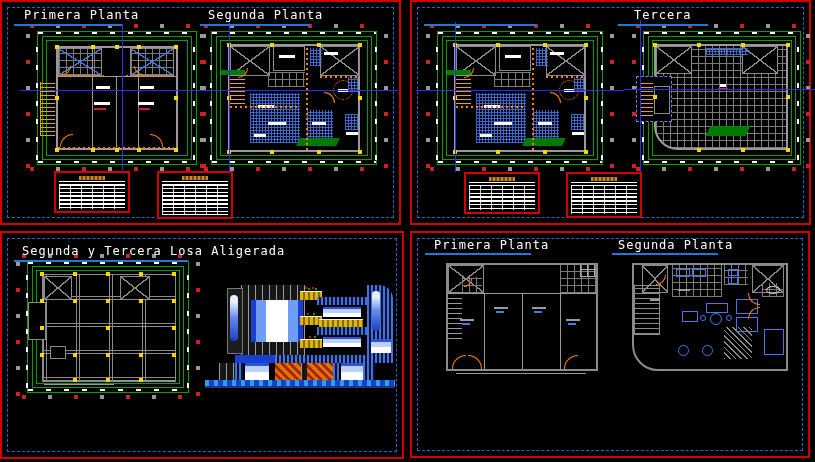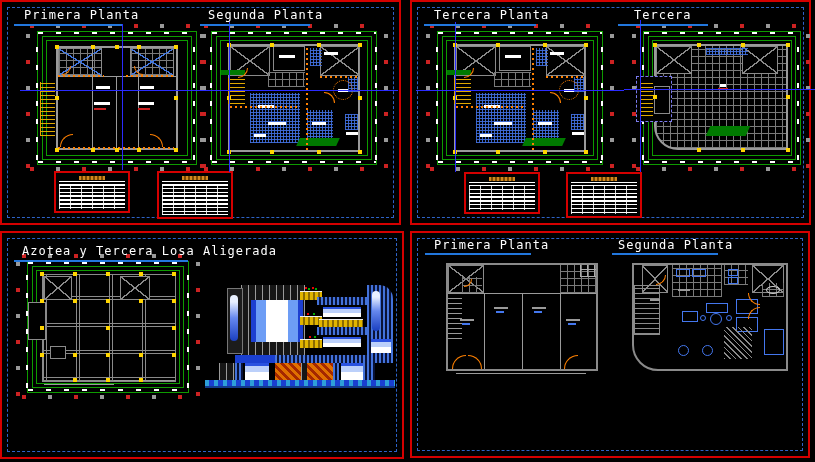--- a/index.html
+++ b/index.html
@@ -85,25 +85,24 @@
     <div class="inner"></div>
   </div>
   <div class="sheet" style="left:410px;top:231px;width:400px;height:227px">
     <div class="inner"></div>
   </div>
 
   <div class="title" style="left:24px;top:8px">Primera Planta</div>
   <div class="uline" style="left:14px;top:24px;width:108px"></div>
   <div class="title" style="left:208px;top:8px">Segunda Planta</div>
   <div class="uline" style="left:200px;top:24px;width:110px"></div>
-  <div class="title" style="left:434px;top:8px">Tercera Planta</div>
   <div class="uline" style="left:424px;top:24px;width:112px"></div>
   <div class="title" style="left:634px;top:8px">Tercera</div>
   <div class="uline" style="left:618px;top:24px;width:90px"></div>
-  <div class="title" style="left:22px;top:244px">Azotea y Tercera Losa Aligerada</div>
+  <div class="title" style="left:22px;top:244px">Segunda y Tercera Losa Aligerada</div>
   <div class="uline" style="left:14px;top:260px;width:174px"></div>
   <div class="title" style="left:434px;top:238px">Primera Planta</div>
   <div class="uline" style="left:425px;top:253px;width:106px"></div>
   <div class="title" style="left:618px;top:238px">Segunda Planta</div>
   <div class="uline" style="left:612px;top:253px;width:106px"></div>
 
   <div class="plan" style="left:34px;top:30px;width:164px;height:136px">
     <div class="dimframe" style="left:12px;top:10px;right:10px;bottom:10px"></div>
     <div class="ticksH" style="left:4px;top:2px;width:156px"></div>
     <div class="ticksH" style="left:4px;top:131px;width:156px"></div>

